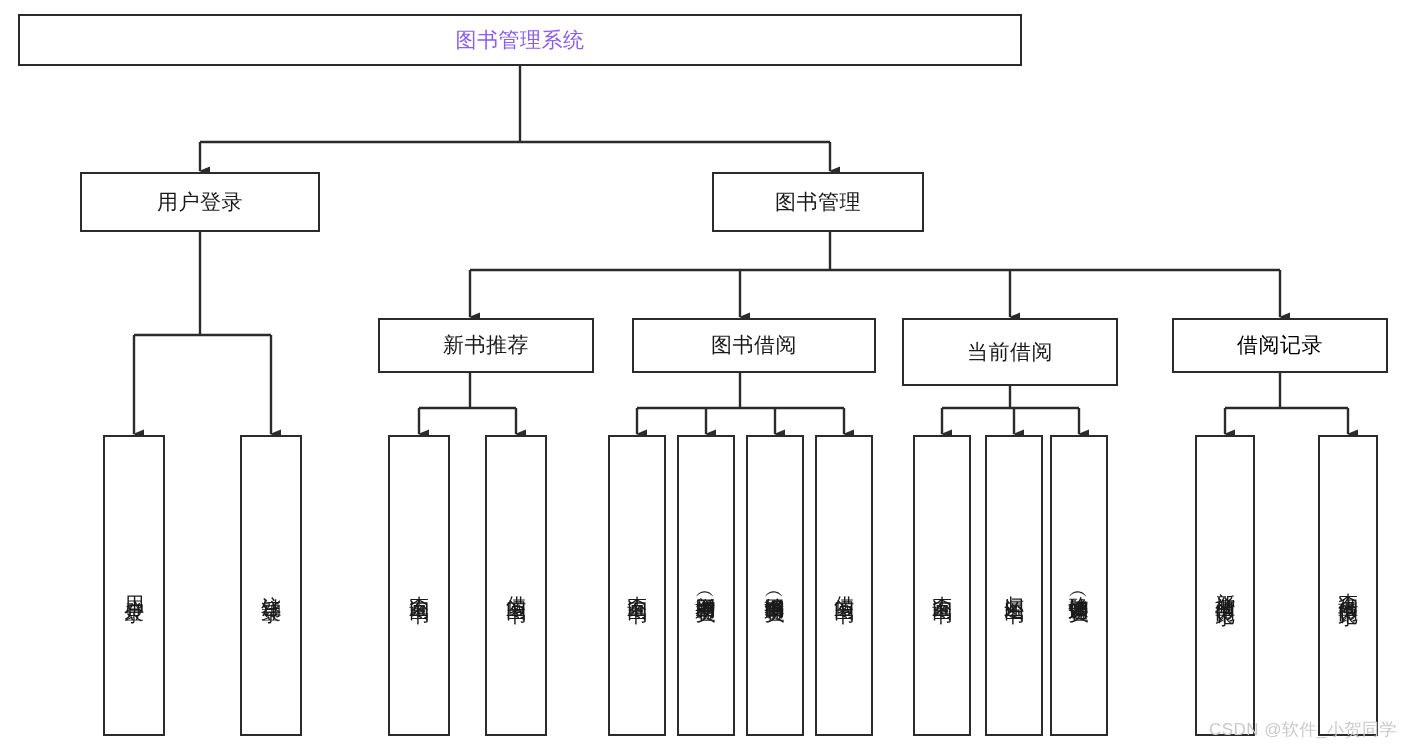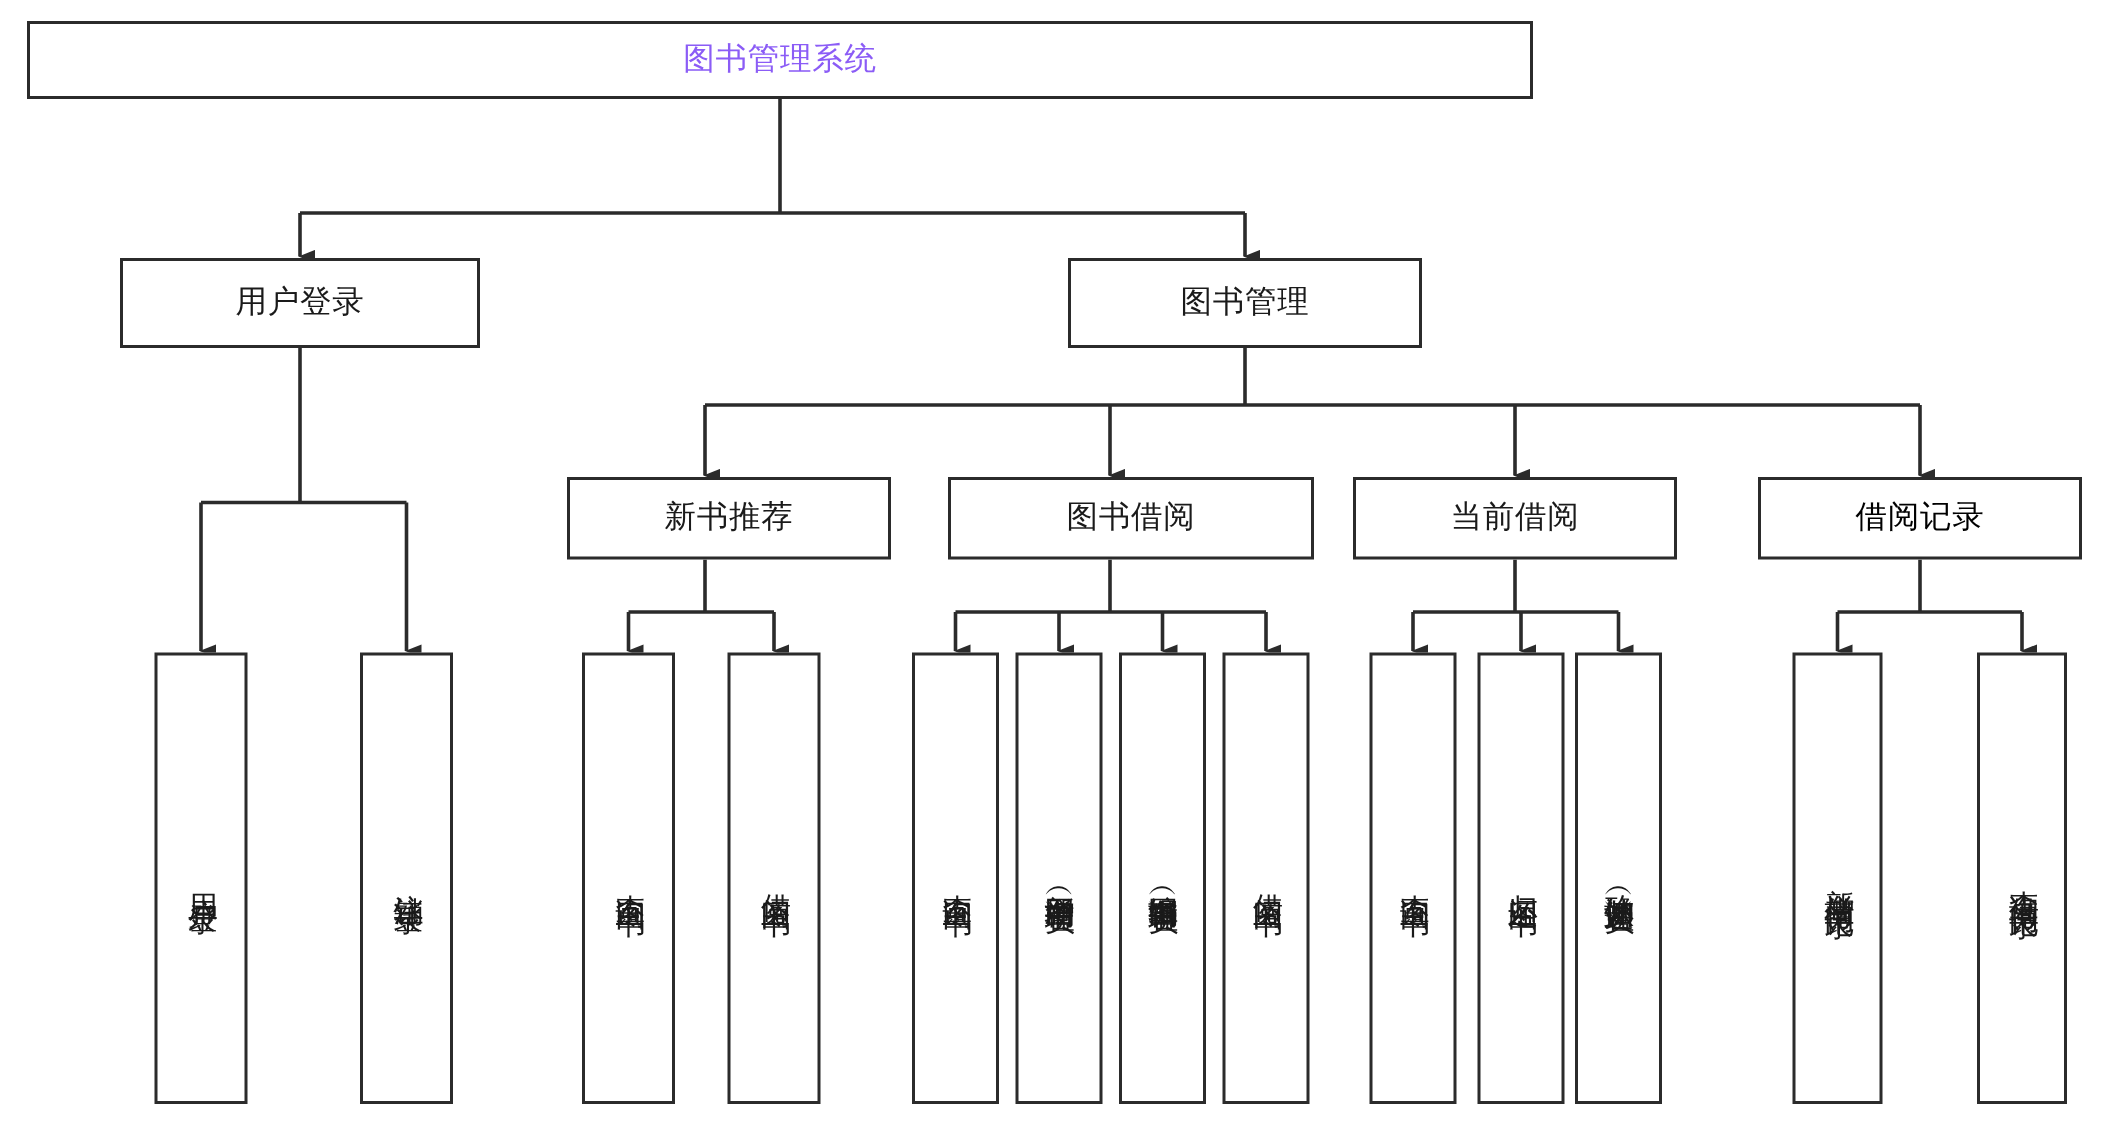--- a/index.html
+++ b/index.html
@@ -124,30 +124,30 @@
       </g>
   </svg>
 
   <div id="node-layer">
       <div class="node" style="left: 18px; top: 14px; width: 1004px; height: 52px; border-color: rgb(43, 43, 43); background: rgb(255, 255, 255);">
         <span class="node-label" style="color: #8b5cf6;">图书管理系统</span>
       </div>
       <div class="node" style="left: 80px; top: 172px; width: 240px; height: 60px; border-color: rgb(43, 43, 43); background: rgb(255, 255, 255);">
         <span class="node-label" style="color: rgb(26, 26, 26);">用户登录</span>
       </div>
-      <div class="node" style="left: 712px; top: 172px; width: 236px; height: 60px; border-color: rgb(43, 43, 43); background: rgb(255, 255, 255);">
+      <div class="node" style="left: 712px; top: 172px; width: 212px; height: 60px; border-color: rgb(43, 43, 43); background: rgb(255, 255, 255);">
         <span class="node-label" style="color: rgb(26, 26, 26);">图书管理</span>
       </div>
       <div class="node" style="left: 378px; top: 318px; width: 216px; height: 55px; border-color: rgb(43, 43, 43); background: rgb(255, 255, 255);">
         <span class="node-label" style="color: rgb(26, 26, 26);">新书推荐</span>
       </div>
       <div class="node" style="left: 632px; top: 318px; width: 244px; height: 55px; border-color: rgb(43, 43, 43); background: rgb(255, 255, 255);">
         <span class="node-label" style="color: rgb(26, 26, 26);">图书借阅</span>
       </div>
-      <div class="node" style="left: 902px; top: 318px; width: 216px; height: 55px; border-color: rgb(43, 43, 43); background: rgb(255, 255, 255);">
+      <div class="node" style="left: 902px; top: 318px; width: 216px; height: 68px; border-color: rgb(43, 43, 43); background: rgb(255, 255, 255);">
         <span class="node-label" style="color: rgb(26, 26, 26);">当前借阅</span>
       </div>
       <div class="node" style="left: 1172px; top: 318px; width: 216px; height: 55px; border-color: rgb(43, 43, 43); background: rgb(255, 255, 255);">
         <span class="node-label" style="color: #000000;">借阅记录</span>
       </div>
       <div class="node leaf" style="left: 103px; top: 435px; width: 62px; height: 301px; border-color: rgb(43, 43, 43); background: rgb(255, 255, 255);">
         <span class="node-label" style="color: rgb(26, 26, 26);">用户登录</span>
       </div>
       <div class="node leaf" style="left: 240px; top: 435px; width: 62px; height: 301px; border-color: rgb(43, 43, 43); background: rgb(255, 255, 255);">
         <span class="node-label" style="color: rgb(26, 26, 26);">注销登录</span>
@@ -180,14 +180,15 @@
         <span class="node-label" style="color: rgb(26, 26, 26);">确认归还（管理员）</span>
       </div>
       <div class="node leaf" style="left: 1195px; top: 435px; width: 60px; height: 301px; border-color: rgb(43, 43, 43); background: rgb(255, 255, 255);">
         <span class="node-label" style="color: rgb(26, 26, 26);">新增借阅记录</span>
       </div>
       <div class="node leaf" style="left: 1318px; top: 435px; width: 60px; height: 301px; border-color: rgb(43, 43, 43); background: rgb(255, 255, 255);">
         <span class="node-label" style="color: rgb(26, 26, 26);">查询借阅记录</span>
       </div>
     </div>
 
+  <div id="watermark">CSDN @软件_小贺同学</div>
 
 </div>
 
 </body></html>

